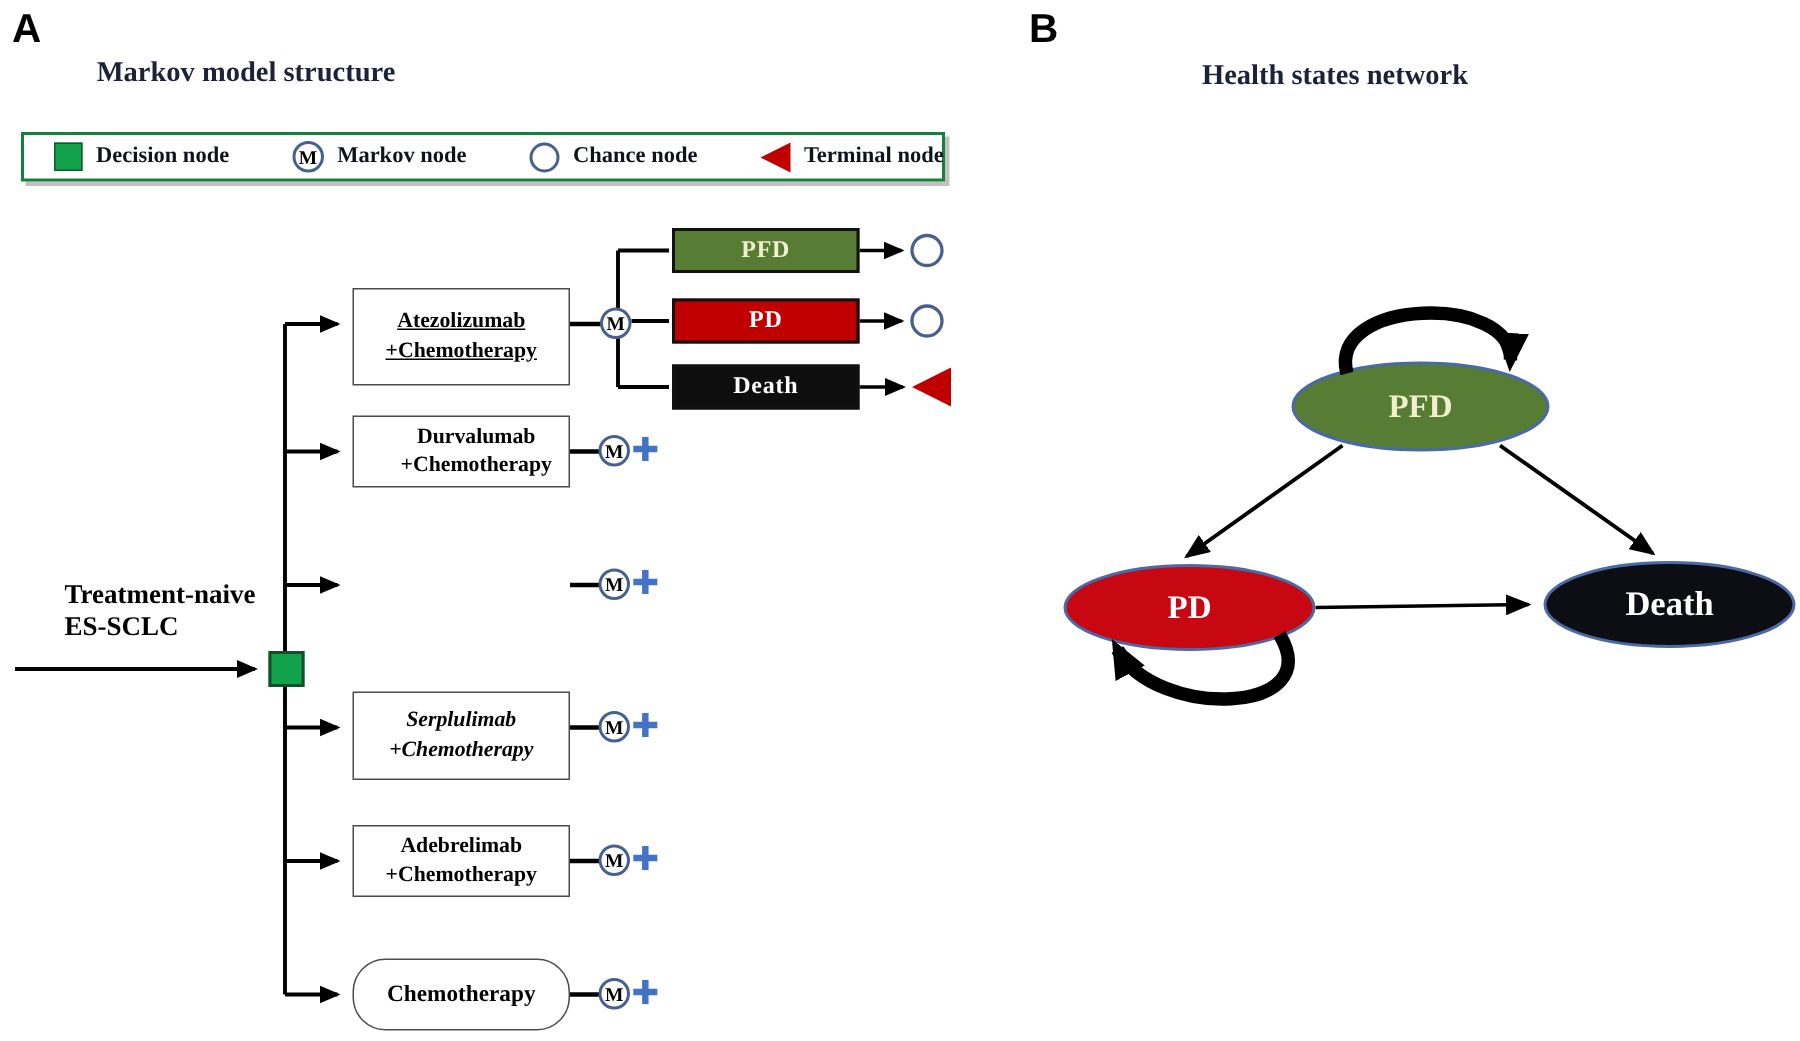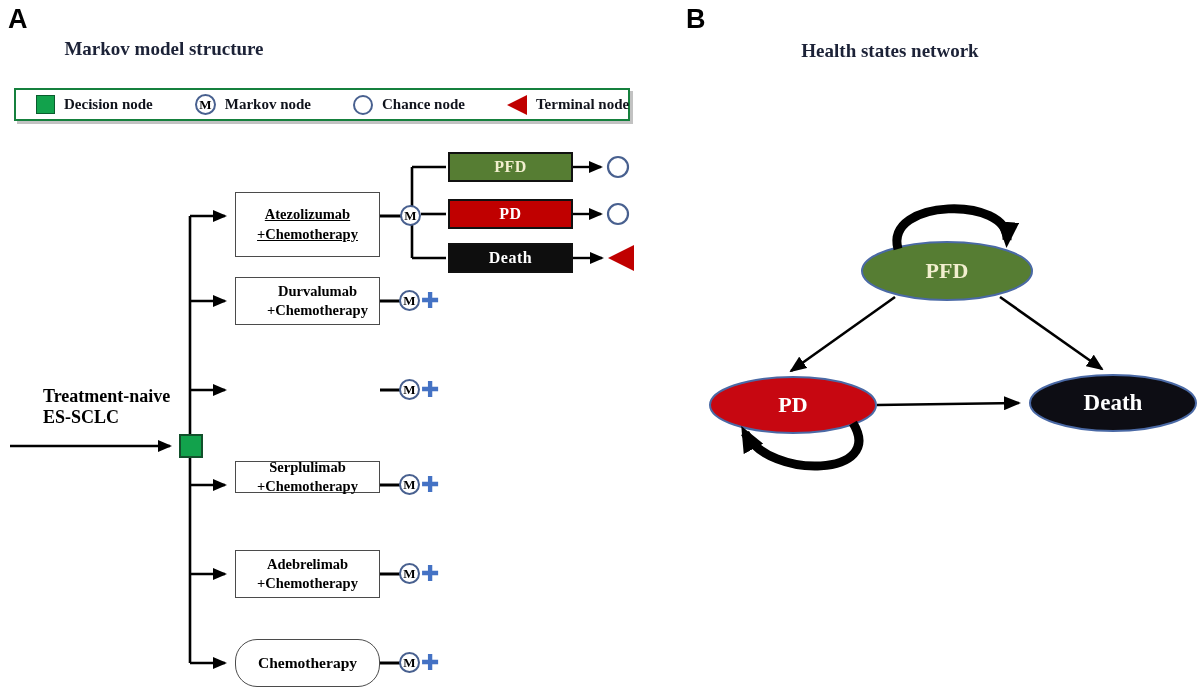--- a/index.html
+++ b/index.html
@@ -139,21 +139,21 @@
   <div class="abs decision-node"></div>
 
   <div class="abs tbox" style="top:192px;height:65px;text-decoration:underline;">
     <span class="tbox-label">Atezolizumab
 +Chemotherapy</span>
   </div>
   <div class="abs tbox" style="top:277px;height:48px;padding-left:20px;">
     <span class="tbox-label">Durvalumab
 +Chemotherapy</span>
   </div>
-  <div class="abs tbox" style="top:461px;height:32px;">
+  <div class="abs tbox" style="top:461px;height:59px;font-style:italic;">
     <span class="tbox-label">Serplulimab
 +Chemotherapy</span>
   </div>
   <div class="abs tbox" style="top:550px;height:48px;text-align:center;">
     <span class="tbox-label">Adebrelimab
 +Chemotherapy</span>
   </div>
   <div class="abs tbox" style="top:639px;height:48px;border-radius:22px;">
     <span class="tbox-label bold-strong">Chemotherapy</span>
   </div>

